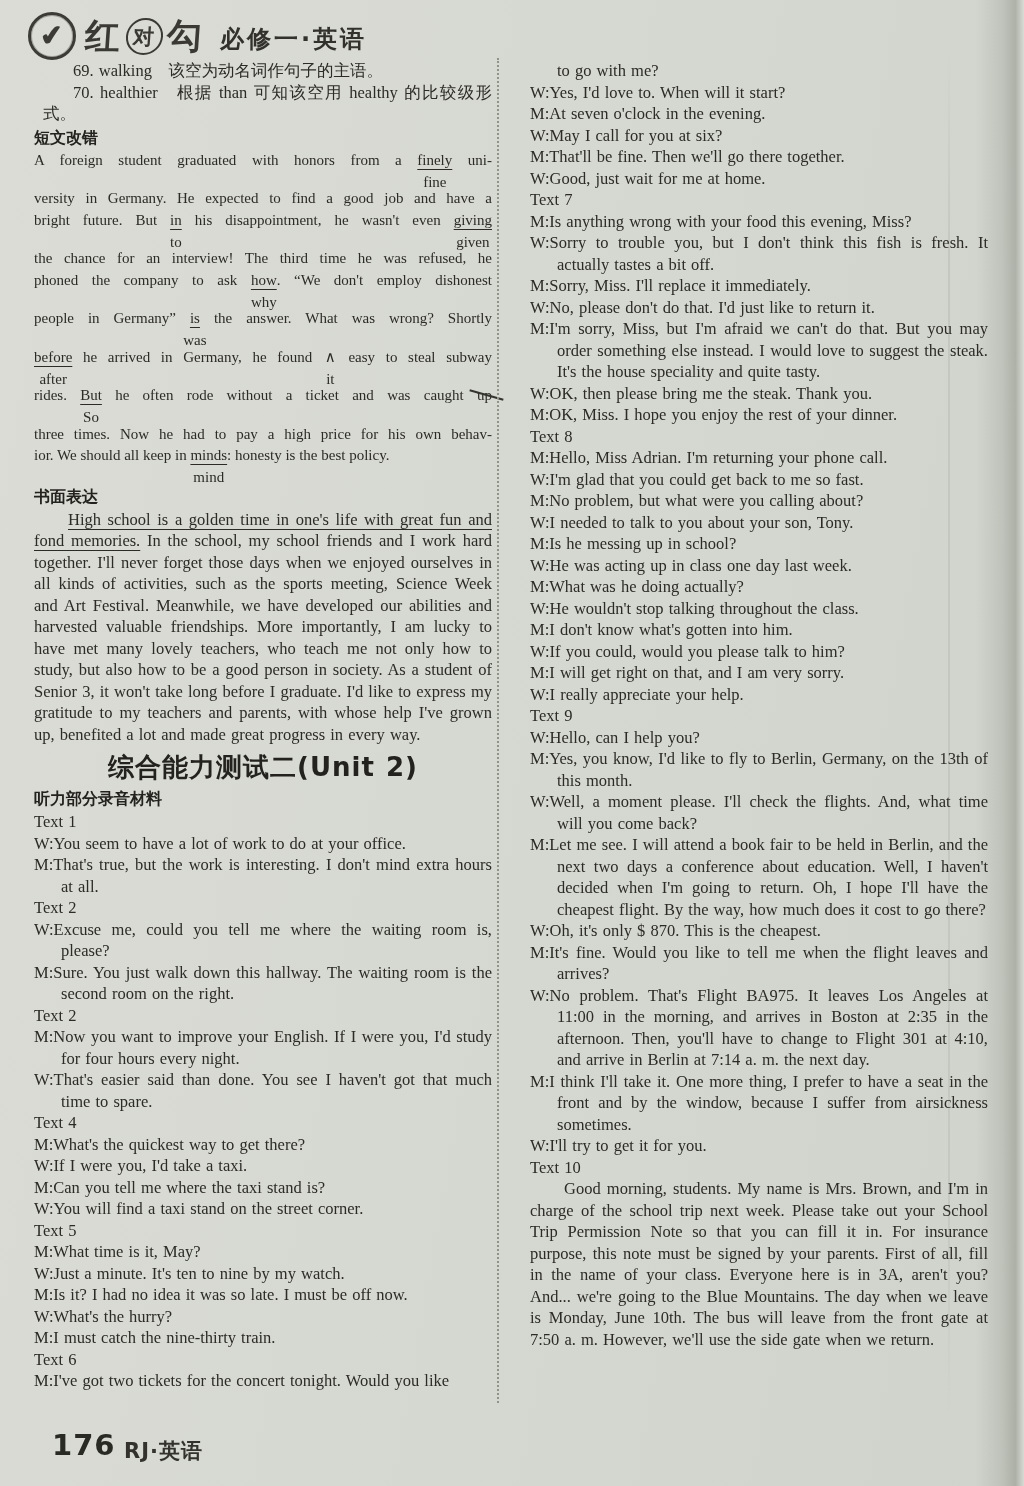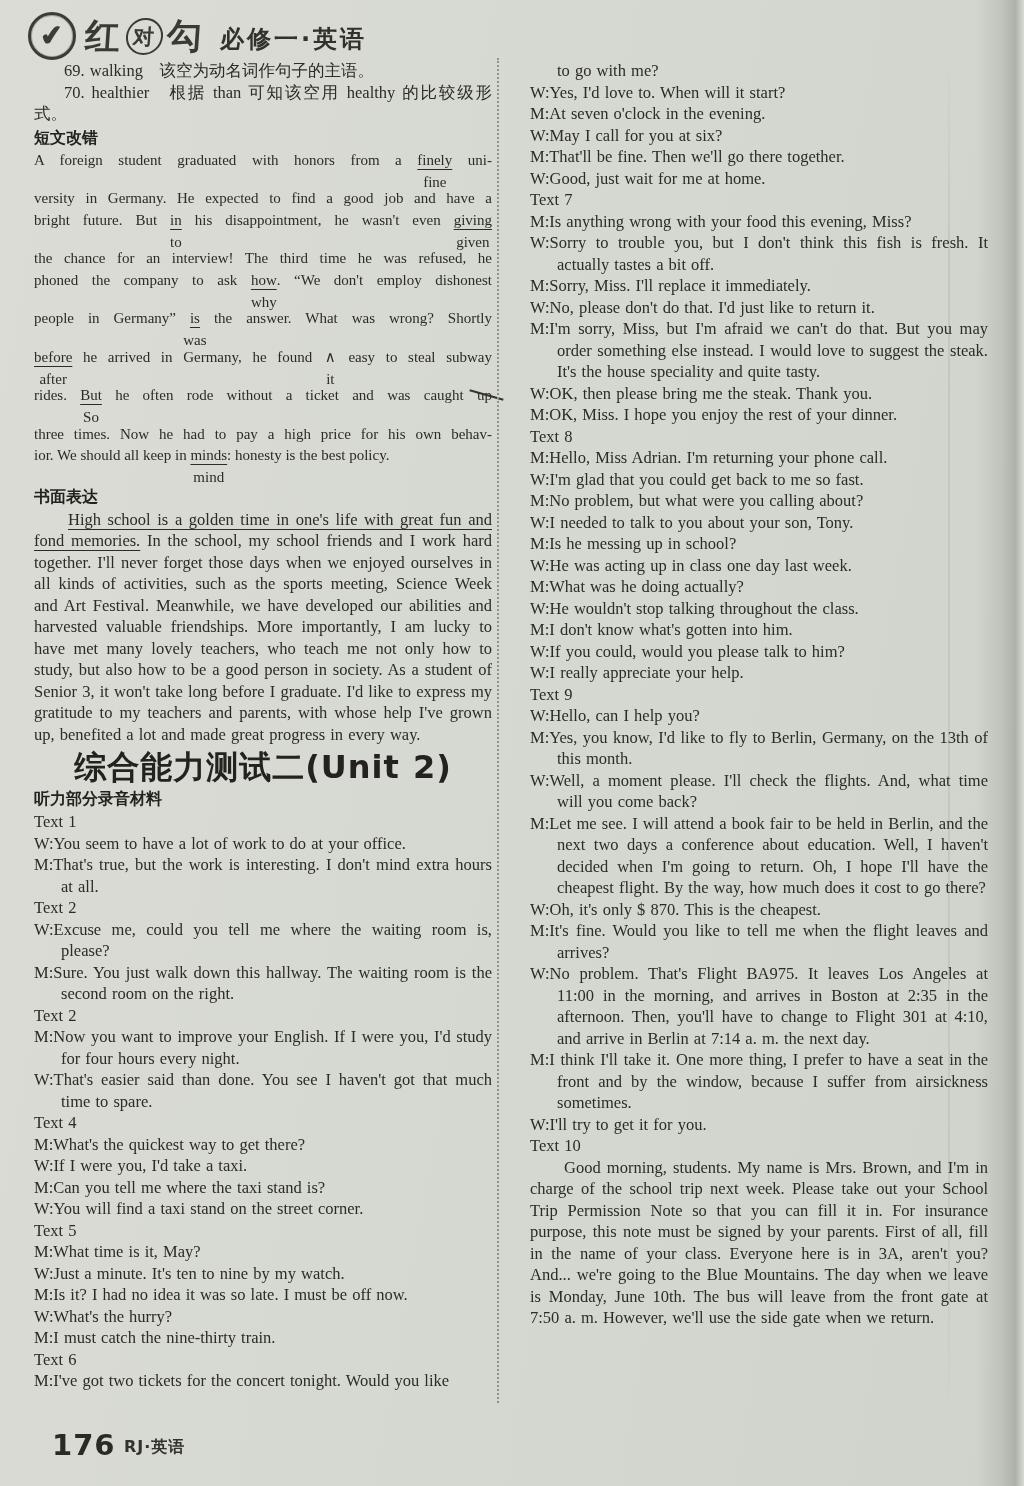--- a/index.html
+++ b/index.html
@@ -24,24 +24,24 @@
   .edition{font-family:"DejaVu Sans",sans-serif;font-weight:bold;font-size:24px;color:#32312c;
         margin-left:16px;padding-top:6px;letter-spacing:3px;}
 
   
   .col{position:absolute;top:60px;width:458px;font-size:16.5px;line-height:21.5px;
         text-align:justify;word-spacing:1px;}
   .col-left{left:34px;}
   .col-right{left:530px;}
   .divider{position:absolute;left:497px;top:58px;height:1345px;border-left:2px dotted #8f938a;}
 
-  .answer{text-indent:30px;}
+  .answer{text-indent:30px;margin-left:9px;}
   .cn-heading{font-family:"DejaVu Sans",sans-serif;font-weight:bold;font-size:16px;line-height:25px;
         text-align:left;color:#23221e;}
-  .main-heading{font-family:"DejaVu Sans",sans-serif;font-weight:bold;font-size:32px;line-height:32px;
+  .main-heading{font-family:"DejaVu Sans",sans-serif;font-weight:bold;font-size:26px;line-height:32px;
         text-align:center;margin:6px 0 3px;color:#23221e;letter-spacing:1px;}
   .text-label{text-align:left;}
   .dline{padding-left:27px;text-indent:-27px;}
   .dline.cont{text-indent:0;}
   .essay{text-indent:34px;}
 
   
   .correction{font-size:15px;}
   .correction .cline{text-align:justify;text-align-last:justify;word-spacing:normal;}
   .correction .cline:last-child{text-align-last:auto;}
@@ -52,21 +52,21 @@
         text-decoration:none;font-weight:normal;}
   .corr.strike::after{content:"";position:absolute;left:-8px;top:42%;width:calc(100% + 20px);
         border-top:2px solid #35342f;transform:rotate(16deg);}
   .corr.caret{padding:0 2px;}
 
   
   .ftr{position:absolute;left:16px;top:1420px;width:100%;height:64px;}
   .pagenum{position:absolute;left:36px;top:8px;font-family:"DejaVu Sans",sans-serif;font-weight:bold;
         font-size:29px;color:#2a2a25;letter-spacing:1px;}
   .flabel{position:absolute;left:108px;top:17px;font-family:"DejaVu Sans",sans-serif;font-weight:bold;
-        font-size:16px;color:#33322c;letter-spacing:1px;}
+        font-size:21px;color:#33322c;letter-spacing:1px;}
 </style>
 </head>
 <body>
 
 <div class="page">
   <div class="hdr">
     <span class="logo-circle">
       <span class="check">✔</span>
     </span>
     <span class="brand">
@@ -140,20 +140,21 @@
       <div class="dline"><span class="sp">M:</span>Hello, Miss Adrian. I'm returning your phone call.</div>
       <div class="dline"><span class="sp">W:</span>I'm glad that you could get back to me so fast.</div>
       <div class="dline"><span class="sp">M:</span>No problem, but what were you calling about?</div>
       <div class="dline"><span class="sp">W:</span>I needed to talk to you about your son, Tony.</div>
       <div class="dline"><span class="sp">M:</span>Is he messing up in school?</div>
       <div class="dline"><span class="sp">W:</span>He was acting up in class one day last week.</div>
       <div class="dline"><span class="sp">M:</span>What was he doing actually?</div>
       <div class="dline"><span class="sp">W:</span>He wouldn't stop talking throughout the class.</div>
       <div class="dline"><span class="sp">M:</span>I don't know what's gotten into him.</div>
       <div class="dline"><span class="sp">W:</span>If you could, would you please talk to him?</div>
+      <div class="dline"><span class="sp">M:</span>I will get right on that, and I am very sorry.</div>
       <div class="dline"><span class="sp">W:</span>I really appreciate your help.</div>
       <div class="text-label">Text 9</div>
       <div class="dline"><span class="sp">W:</span>Hello, can I help you?</div>
       <div class="dline"><span class="sp">M:</span>Yes, you know, I'd like to fly to Berlin, Germany, on the 13th of this month.</div>
       <div class="dline"><span class="sp">W:</span>Well, a moment please. I'll check the flights. And, what time will you come back?</div>
       <div class="dline"><span class="sp">M:</span>Let me see. I will attend a book fair to be held in Berlin, and the next two days a conference about education. Well, I haven't decided when I'm going to return. Oh, I hope I'll have the cheapest flight. By the way, how much does it cost to go there?</div>
       <div class="dline"><span class="sp">W:</span>Oh, it's only $ 870. This is the cheapest.</div>
       <div class="dline"><span class="sp">M:</span>It's fine. Would you like to tell me when the flight leaves and arrives?</div>
       <div class="dline"><span class="sp">W:</span>No problem. That's Flight BA975. It leaves Los Angeles at 11:00 in the morning, and arrives in Boston at 2:35 in the afternoon. Then, you'll have to change to Flight 301 at 4:10, and arrive in Berlin at 7:14 a. m. the next day.</div>
       <div class="dline"><span class="sp">M:</span>I think I'll take it. One more thing, I prefer to have a seat in the front and by the window, because I suffer from airsickness sometimes.</div>

